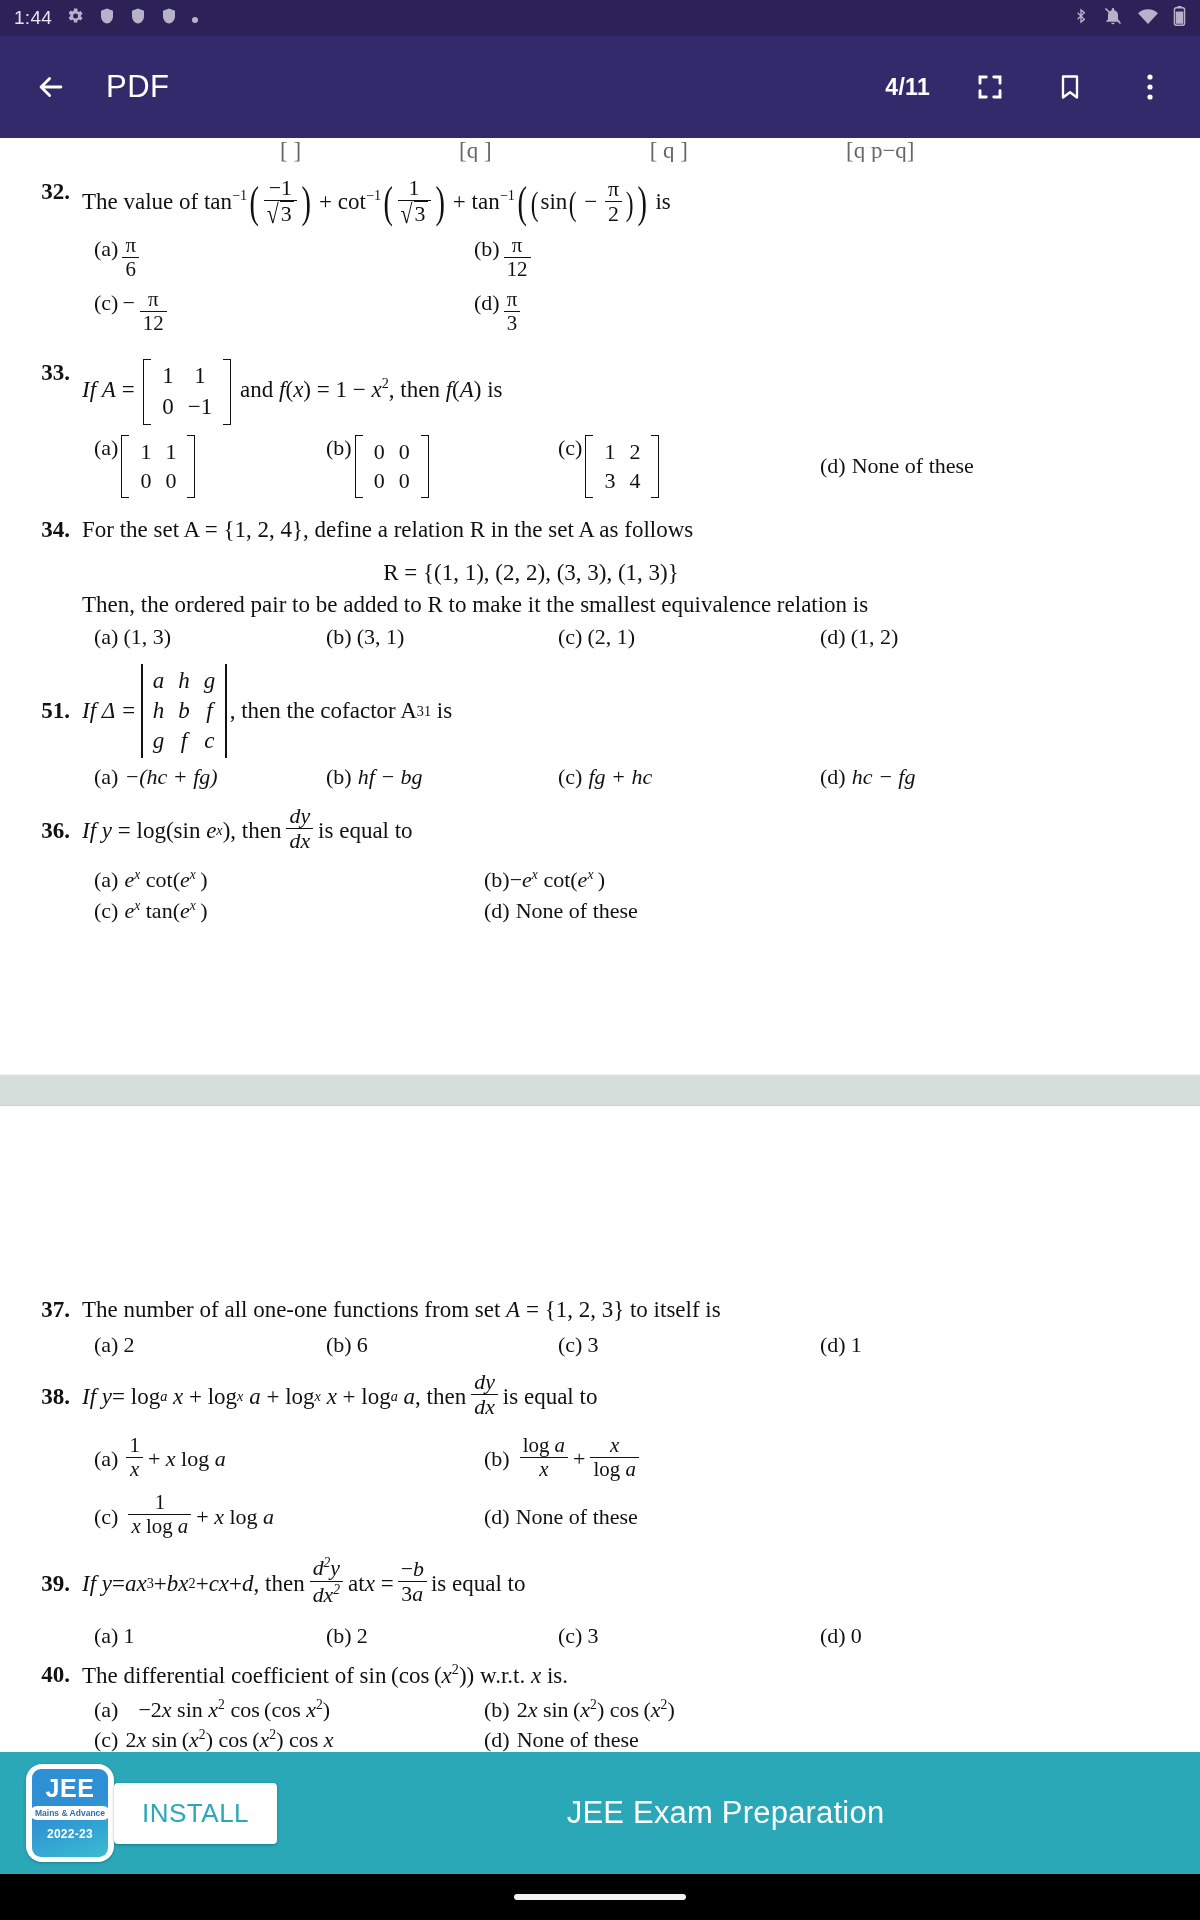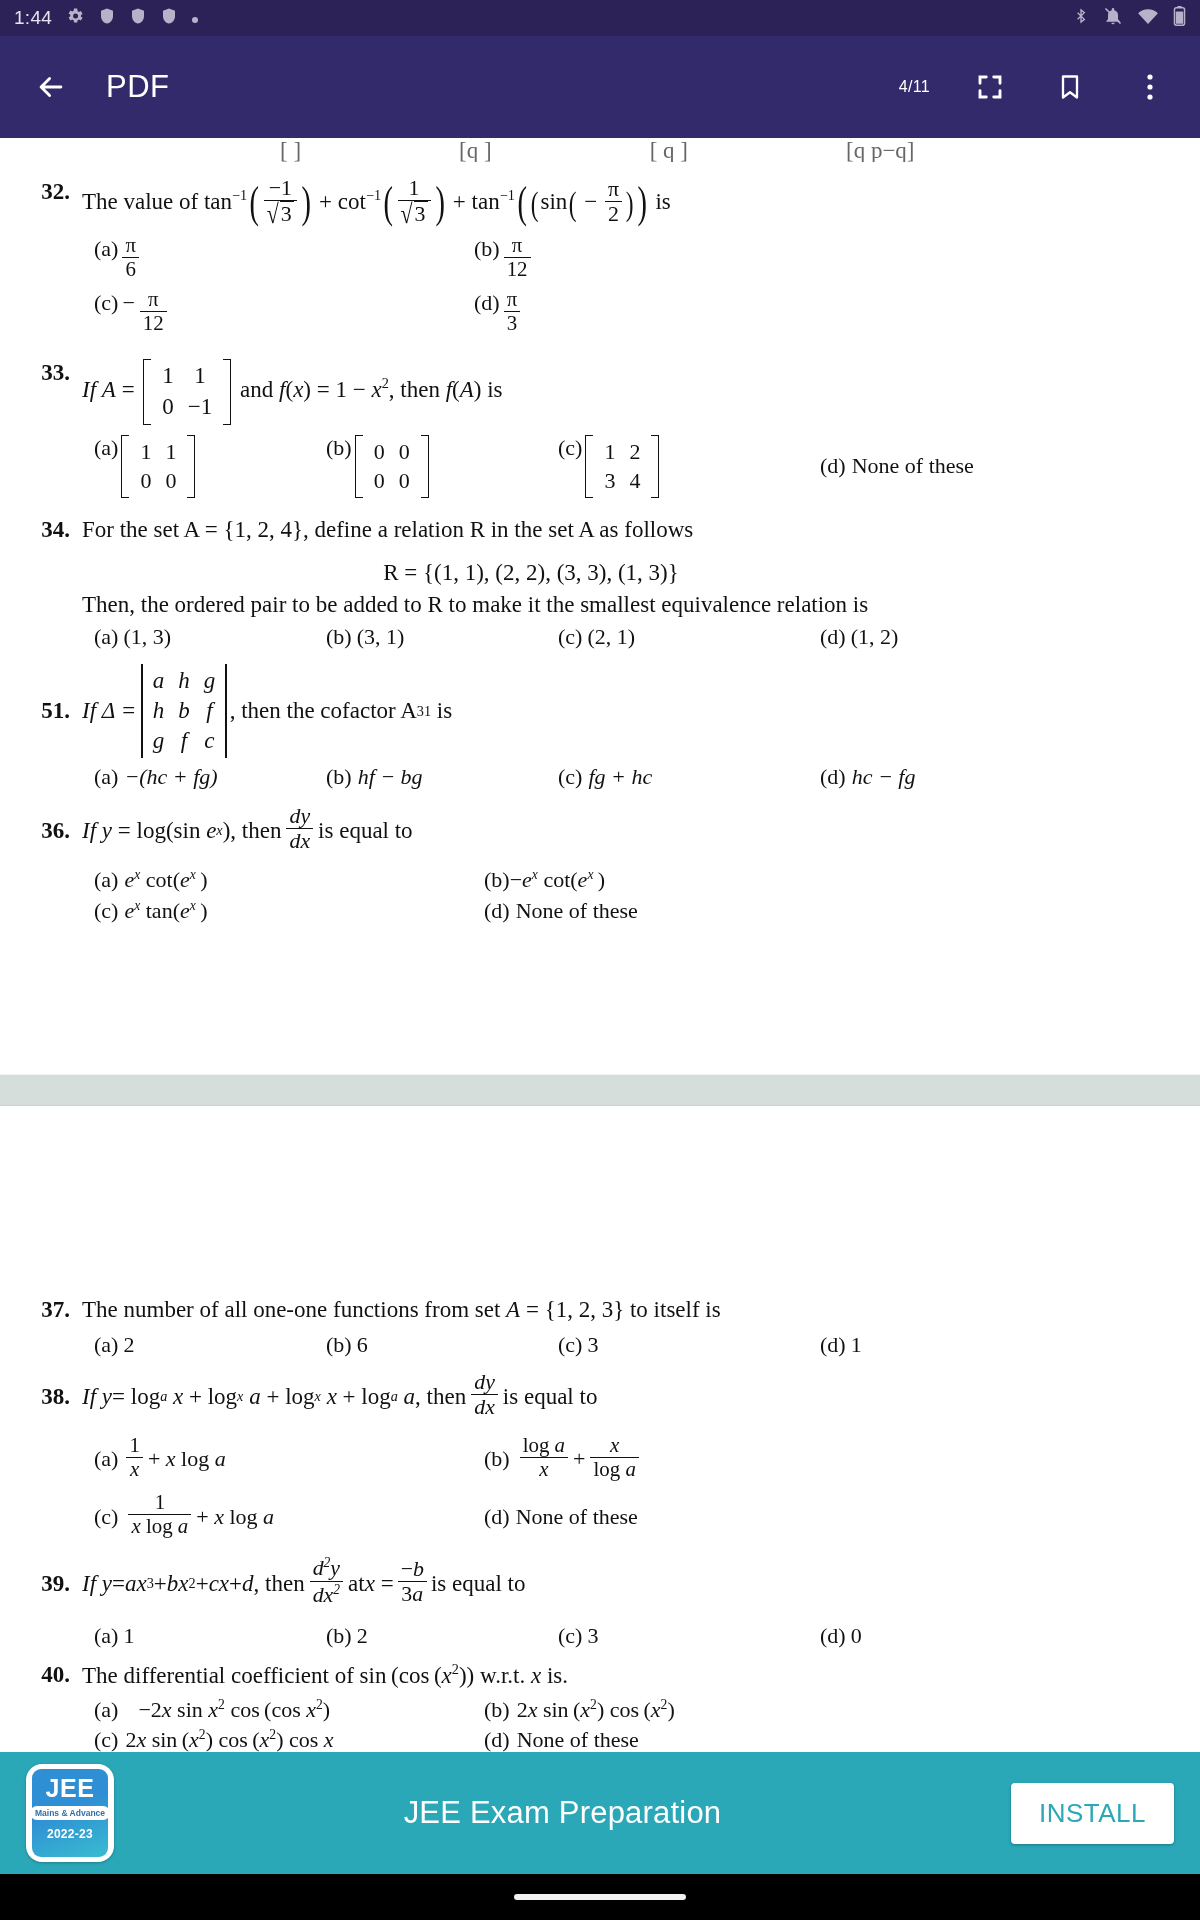--- a/index.html
+++ b/index.html
@@ -35,21 +35,21 @@
     color: #ffffff;
   }
   #back-button { width: 42px; height: 42px; display:flex; align-items:center; justify-content:center; cursor:pointer; }
   #pdf-title {
     font-family: "Liberation Sans", sans-serif;
     font-size: 31px; font-weight: 500; margin-left: 34px; letter-spacing: .5px;
   }
   #app-bar-right { margin-left: auto; display:flex; align-items:center; gap: 40px; }
   #page-indicator {
     font-family: "Liberation Sans", sans-serif;
-    font-size: 16px; font-weight: 400; letter-spacing: .3px;
+    font-size: 23px; font-weight: 700; letter-spacing: .3px;
   }
   .toolbtn { width: 40px; height: 40px; display:flex; align-items:center; justify-content:center; cursor:pointer; }
 
   
   #doc-area {
     position: absolute; top: 138px; left: 0; right: 0; bottom: 168px;
     background: #ffffff; overflow: hidden;
   }
   .pdf-page { background:#fff; position: relative; }
   #page-gap {
@@ -640,19 +640,19 @@
 </div>
 
 <div id="ad-banner">
   <div id="ad-icon">
     <div id="ad-icon-inner">
       <div id="ad-jee">JEE</div>
       <div id="ad-sub">Mains &amp; Advance</div>
       <div id="ad-year">2022-23</div>
     </div>
   </div>
+  <div id="ad-install">INSTALL</div>
   <div id="ad-text">JEE Exam Preparation</div>
-  <div id="ad-install">INSTALL</div>
 </div>
 
 <div id="nav-bar">
   <div id="nav-pill"></div>
 </div>
 
 </body></html>

